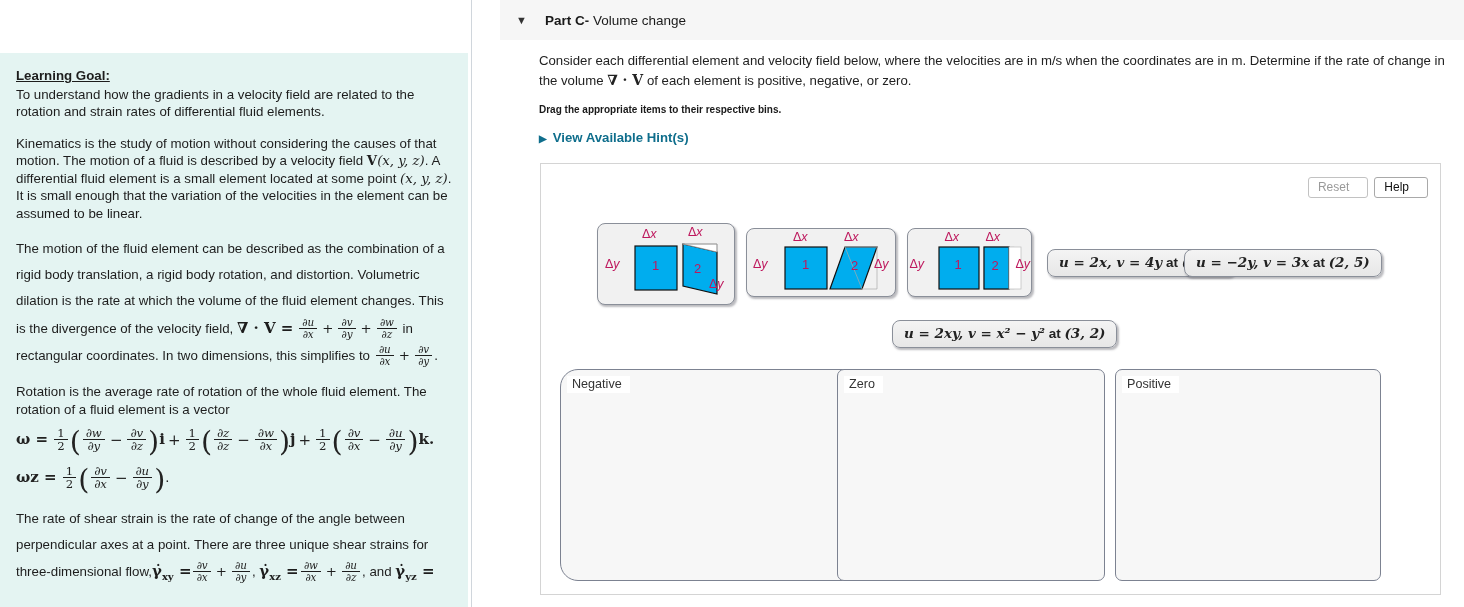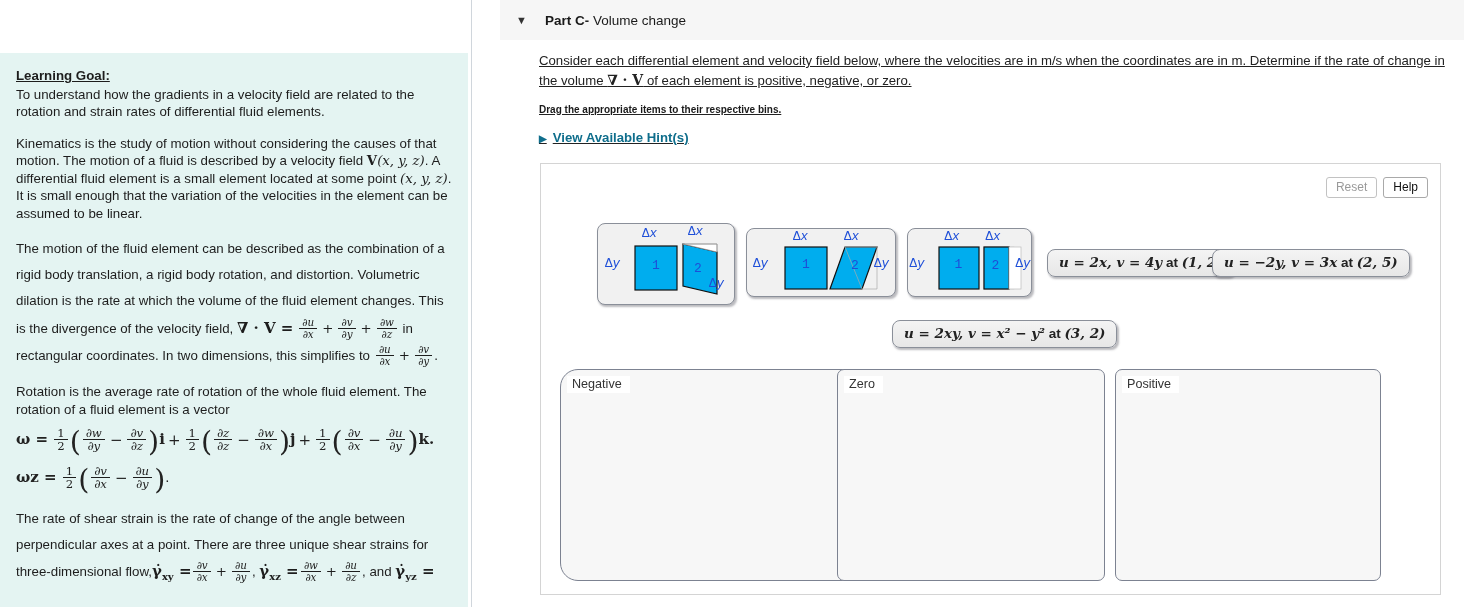--- a/index.html
+++ b/index.html
@@ -43,54 +43,54 @@
   
   #right-panel { position:absolute; left:473px; top:0; width:991px; height:607px; background:#fff; }
   #part-header {
     position:absolute; left:27px; top:0; width:964px; height:40px;
     background:#f6f6f6; display:flex; align-items:center; padding-left:16px;
   }
   #part-header .caret { color:#333; font-size:11px; margin-right:18px; }
   #part-label { font-weight:bold; font-size:13.5px; color:#1a1a1a; }
   #part-title { font-size:13.5px; color:#1a1a1a; margin-left:4px; }
 
-  #question-body { position:absolute; left:66px; top:52px; width:920px;text-decoration:underline; }
+  #question-body { position:absolute; left:66px; top:52px; width:920px; }
   #prompt-text { margin:0; line-height:1.42; font-size:13.2px; color:#222; }
   #drag-instruction { margin:13px 0 0 0; font-weight:bold; font-size:10px; color:#1a1a1a; }
   #hints-link { margin-top:15px; color:#0f6e8c; font-size:13.2px; font-weight:bold; cursor:pointer; }
   #hints-link .tri { font-size:10px; margin-right:6px; }
 
   
   #drag-area {
     position:absolute; left:540px; top:163px; width:901px; height:432px;
     border:1px solid #d4d4d4; background:#fff;
   }
   #toolbar { position:absolute; right:12px; top:13px; display:flex; gap:6px; }
   .tbtn {
-    font-size:12px; padding:2px 9px 3px 9px; border:1px solid #a9a9a9;
+    font-size:12px; padding:2px 18px 3px 9px; border:1px solid #a9a9a9;
     border-radius:3px; background:#fff; color:#111; font-family:"Liberation Sans",sans-serif;
   }
   .tbtn.disabled { color:#9a9a9a; border-color:#c2c2c2; }
 
   
   .tile {
     position:absolute; background:#f1f1f1;
     border:1px solid #8a8f99; border-radius:8px;
     box-shadow:1.5px 2px 2px rgba(90,90,100,.42);
     display:flex; align-items:center; justify-content:center;
     cursor:move;
   }
   .eqtile { background:linear-gradient(#f4f4f4,#e7e7e7); padding:4px 11px 6px 11px;
             font-size:13.5px; white-space:nowrap; }
   .eqtile .math { font-weight:bold; }
 
   
   .fig { position:relative; }
-  .lbl { position:absolute; font-family:Liberation Mono, monospace;
-         font-size:12.5px; color:#1d4ed8; }
+  .lbl { position:absolute; font-family:Liberation Sans, sans-serif;
+         font-size:12.5px; color:#be185d; }
   .lbl i { font-style:italic; }
 
   
   .bin {
     position:absolute; top:369px; height:212px;
     background:#f7f7f7; border:1.4px solid #7c8291; border-radius:7px;
   }
   .bin-label {
     position:absolute; left:6px; top:6px; background:#fff;
     padding:1px 8px 2px 5px; font-size:12.6px; color:#333;
@@ -279,21 +279,21 @@
         <span class="lbl" style="left:81px; top:27px; font-size:13px;">2</span>
       </div>
     </div>
 
     <div class="tile eqtile" style="left:506px; top:85px;">
       <span class="math">
         <span>u = 2x</span><span>, </span><span>v = 4y</span><span class="up"> at </span><span>(1, 2)</span>
       </span>
     </div>
 
-    <div class="tile eqtile" style="left:671px; top:85px;">
+    <div class="tile eqtile" style="left:643px; top:85px;">
       <span class="math">
         <span>u = −2y</span><span>, </span><span>v = 3x</span><span class="up"> at </span><span>(2, 5)</span>
       </span>
     </div>
 
     <div class="tile eqtile" style="left:351px; top:156px;">
       <span class="math">
         <span>u = 2xy</span><span>, </span><span>v = x² − y²</span><span class="up"> at </span><span>(3, 2)</span>
       </span>
     </div>

